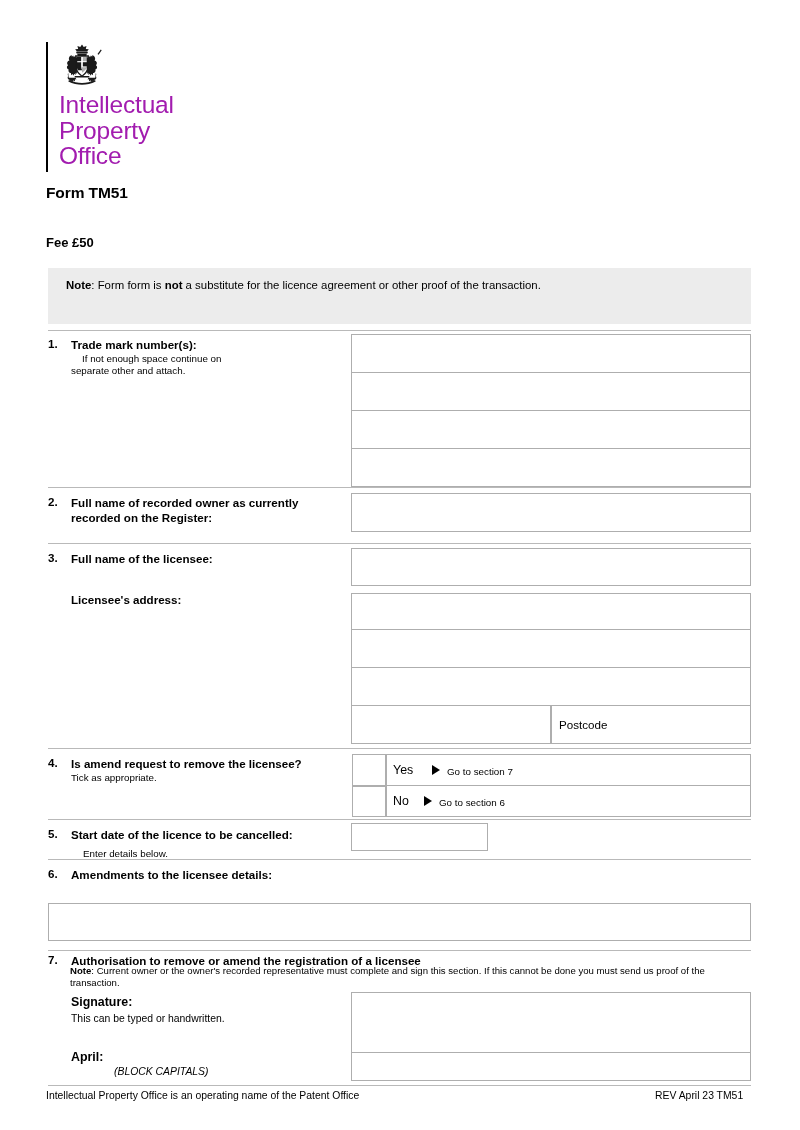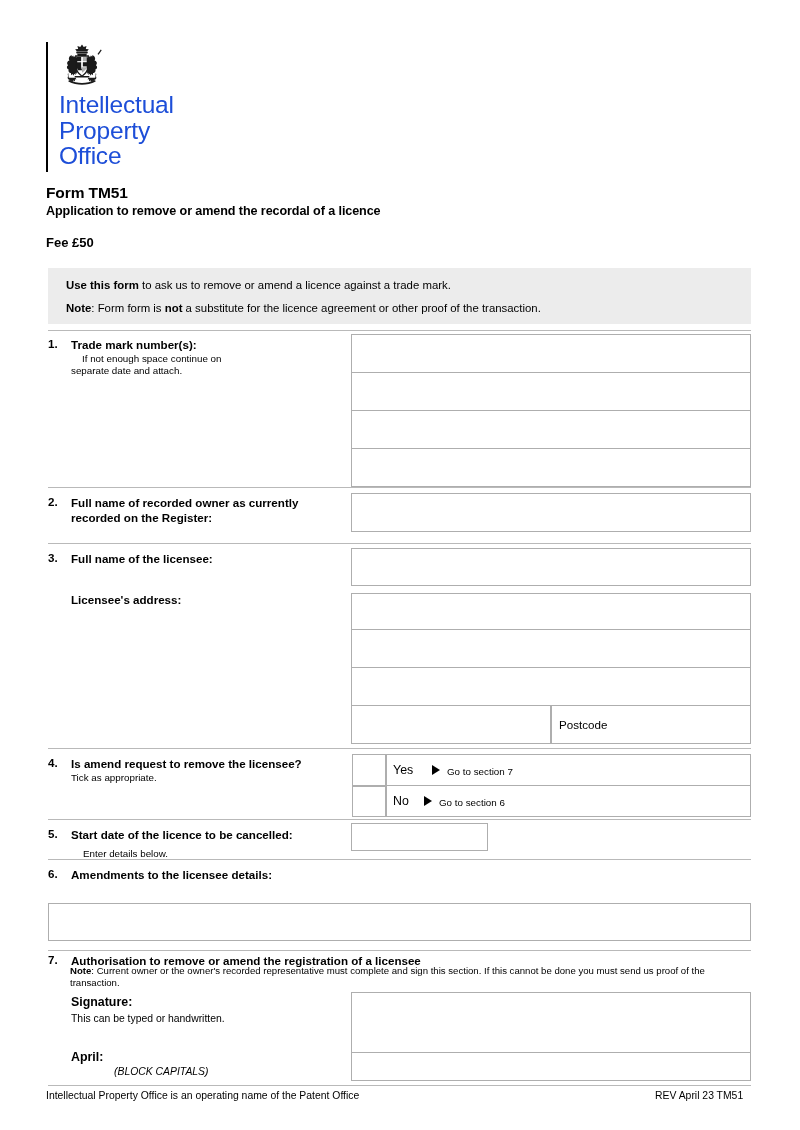--- a/index.html
+++ b/index.html
@@ -50,21 +50,21 @@
     width: 46px;
     height: 44px;
     margin-top: 1px;
     margin-bottom: 5px;
   }
   .logo-words {
     font-size: 24.5px;
     line-height: 25.5px;
     font-weight: 400;
     letter-spacing: -0.2px;
-    color: #1d4ed8;
+    color: #a21caf;
   }
 
   
   .form-title {
     position: absolute;
     left: 46px;
     top: 184px;
     font-size: 15.5px;
     font-weight: bold;
     letter-spacing: -0.1px;
@@ -230,33 +230,31 @@
           <rect x="31" y="66" width="30" height="3" rx="1.4"></rect>
         </g>
       </svg>
       <div class="logo-words">Intellectual</div>
       <div class="logo-words">Property</div>
       <div class="logo-words">Office</div>
     </div>
   </div>
 
   <div class="form-title">Form TM51</div>
-  <div class="form-subtitle">Application to remove or amend the recordal of a licence</div>
   <div class="fee-line">Fee £50</div>
 
   <div class="notebox">
-    <p><b>Use this form</b><span> to ask us to remove or amend a licence against a trade mark.</span></p>
     <p><b>Note</b><span>: Form form is </span><b>not</b><span> a substitute for the licence agreement or other proof of the transaction.</span></p>
   </div>
 
   <div class="rule" style="top:330px;"></div>
   <div class="secnum" style="left:48px; top:337px;">1.</div>
   <div class="seclabel" style="left:71px; top:337px;">Trade mark number(s):</div>
   <div class="sechint" style="left:82px; top:353px;text-align:right;">If not enough space continue on</div>
-  <div class="sechint" style="left:71px; top:365px;">separate date and attach.</div>
+  <div class="sechint" style="left:71px; top:365px;">separate other and attach.</div>
 
   <div class="fbox" style="left:351px; top:334px; width:400px; height:39px;"></div>
   <div class="fbox nt" style="left:351px; top:373px; width:400px; height:38px;"></div>
   <div class="fbox nt" style="left:351px; top:411px; width:400px; height:38px;"></div>
   <div class="fbox nt" style="left:351px; top:449px; width:400px; height:38px;"></div>
 
   <div class="rule" style="top:487px;"></div>
   <div class="secnum" style="left:48px; top:495px;">2.</div>
   <div class="seclabel" style="left:71px; top:495px;">Full name of recorded owner as currently</div>
   <div class="seclabel" style="left:71px; top:510px;">recorded on the Register:</div>

